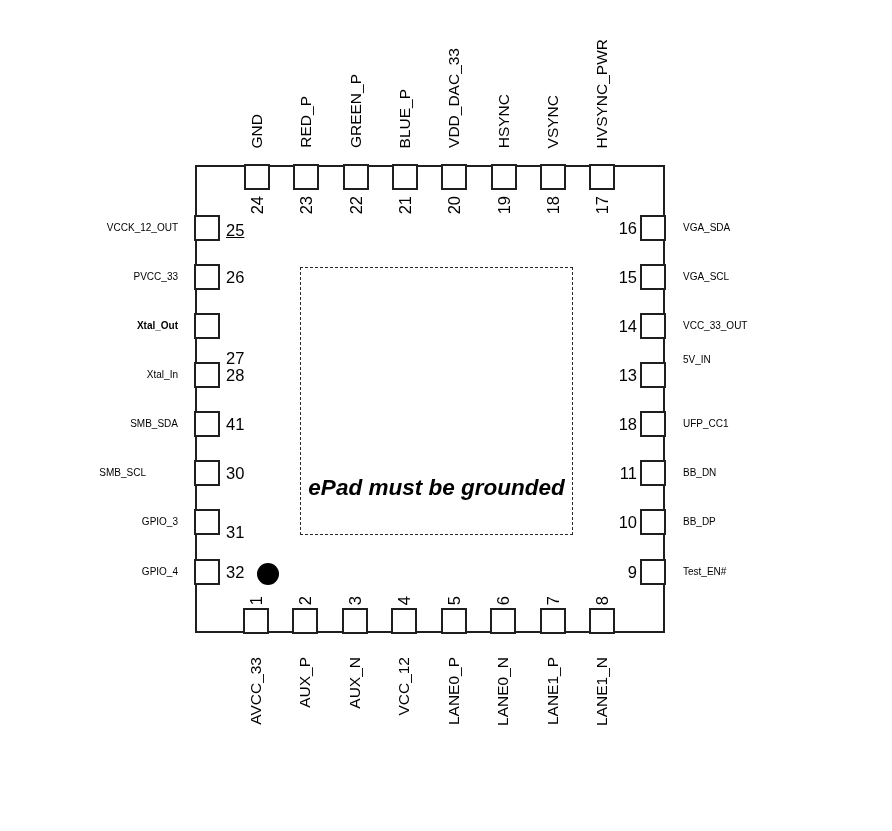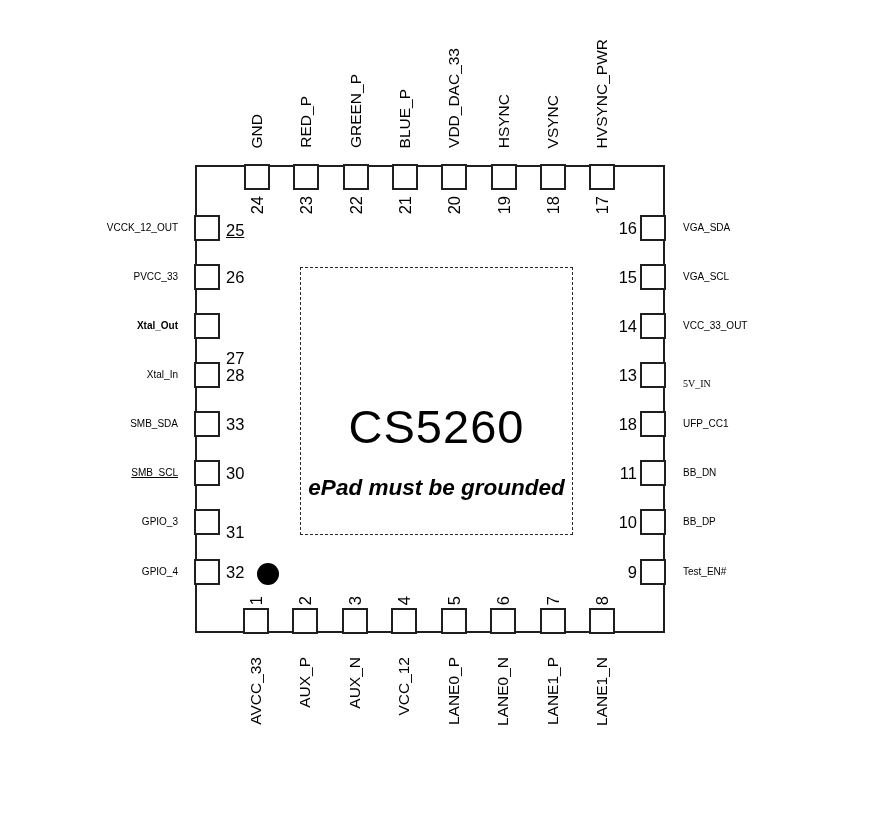--- a/index.html
+++ b/index.html
@@ -60,21 +60,20 @@
   }
   .num{font-size:16.5px;}
   .r{text-align:right;}
 </style>
 </head>
 <body>
 
 <div class="canvas" id="canvas">
   <div class="package"></div>
   <div class="epad"></div>
-  <div class="chip-title">CS5260</div>
   <div class="chip-note">ePad must be grounded</div>
   <div class="dot"></div>
 <div class="pad" style="left: 244px; top: 164px;"></div>
     <div class="vtext num" style="left: 247px; top: 196px;">24</div>
     <div class="vtext" style="left: 247px; bottom: 683px;">GND</div>
     <div class="pad" style="left: 293.3px; top: 164px;"></div>
     <div class="vtext num" style="left: 296.3px; top: 196px;">23</div>
     <div class="vtext" style="left: 296.3px; bottom: 683px;">RED_P</div>
     <div class="pad" style="left: 342.6px; top: 164px;"></div>
     <div class="vtext num" style="left: 345.6px; top: 196px;">22</div>
@@ -124,43 +123,43 @@
     <div class="pad" style="left: 194px; top: 263.65px;"></div>
     <div class="htext num" style="left: 226px; top: 265.65px;">26</div>
     <div class="htext r" style="right: 714px; top: 265.65px;">PVCC_33</div>
     <div class="pad" style="left: 194px; top: 312.8px;"></div>
     <div class="htext num" style="left: 226px; top: 314.8px; margin-top: 32px;">27</div>
     <div class="htext r" style="right: 714px; top: 314.8px; font-weight: bold;">Xtal_Out</div>
     <div class="pad" style="left: 194px; top: 361.95px;"></div>
     <div class="htext num" style="left: 226px; top: 363.95px;">28</div>
     <div class="htext r" style="right: 714px; top: 363.95px;">Xtal_In</div>
     <div class="pad" style="left: 194px; top: 411.1px;"></div>
-    <div class="htext num" style="left: 226px; top: 413.1px;">33</div>
+    <div class="htext num" style="left: 226px; top: 413.1px;">41</div>
     <div class="htext r" style="right: 714px; top: 413.1px;">SMB_SDA</div>
     <div class="pad" style="left: 194px; top: 460.25px;"></div>
     <div class="htext num" style="left: 226px; top: 462.25px;">30</div>
-    <div class="htext r" style="right: 714px; top: 462.25px; text-decoration: underline;">SMB_SCL</div>
+    <div class="htext r" style="right: 746px; top: 462.25px;">SMB_SCL</div>
     <div class="pad" style="left: 194px; top: 509.4px;"></div>
     <div class="htext num" style="left: 226px; top: 521px;">31</div>
     <div class="htext r" style="right: 714px; top: 511.4px; text-align: right;">GPIO_3</div>
     <div class="pad" style="left: 194px; top: 558.55px;"></div>
     <div class="htext num" style="left: 226px; top: 560.55px;">32</div>
     <div class="htext r" style="right: 714px; top: 560.55px;">GPIO_4</div>
     <div class="pad" style="left: 640px; top: 214.5px;"></div>
     <div class="htext num r" style="right: 255px; top: 216.5px;">16</div>
     <div class="htext" style="left: 683px; top: 216.5px;">VGA_SDA</div>
     <div class="pad" style="left: 640px; top: 263.65px;"></div>
     <div class="htext num r" style="right: 255px; top: 265.65px;">15</div>
     <div class="htext" style="left: 683px; top: 265.65px;">VGA_SCL</div>
     <div class="pad" style="left: 640px; top: 312.8px;"></div>
     <div class="htext num r" style="right: 255px; top: 314.8px;">14</div>
     <div class="htext" style="left: 683px; top: 314.8px;">VCC_33_OUT</div>
     <div class="pad" style="left: 640px; top: 361.95px;"></div>
     <div class="htext num r" style="right: 255px; top: 363.95px;">13</div>
-    <div class="htext" style="left: 683px; top: 373px; font-family: Liberation Serif, serif;">5V_IN</div>
+    <div class="htext" style="left: 683px; top: 349px;">5V_IN</div>
     <div class="pad" style="left: 640px; top: 411.1px;"></div>
     <div class="htext num r" style="right: 255px; top: 413.1px;">18</div>
     <div class="htext" style="left: 683px; top: 413.1px;">UFP_CC1</div>
     <div class="pad" style="left: 640px; top: 460.25px;"></div>
     <div class="htext num r" style="right: 255px; top: 462.25px;">11</div>
     <div class="htext" style="left: 683px; top: 462.25px;">BB_DN</div>
     <div class="pad" style="left: 640px; top: 509.4px;"></div>
     <div class="htext num r" style="right: 255px; top: 511.4px;">10</div>
     <div class="htext" style="left: 683px; top: 511.4px;">BB_DP</div>
     <div class="pad" style="left: 640px; top: 558.55px;"></div>

